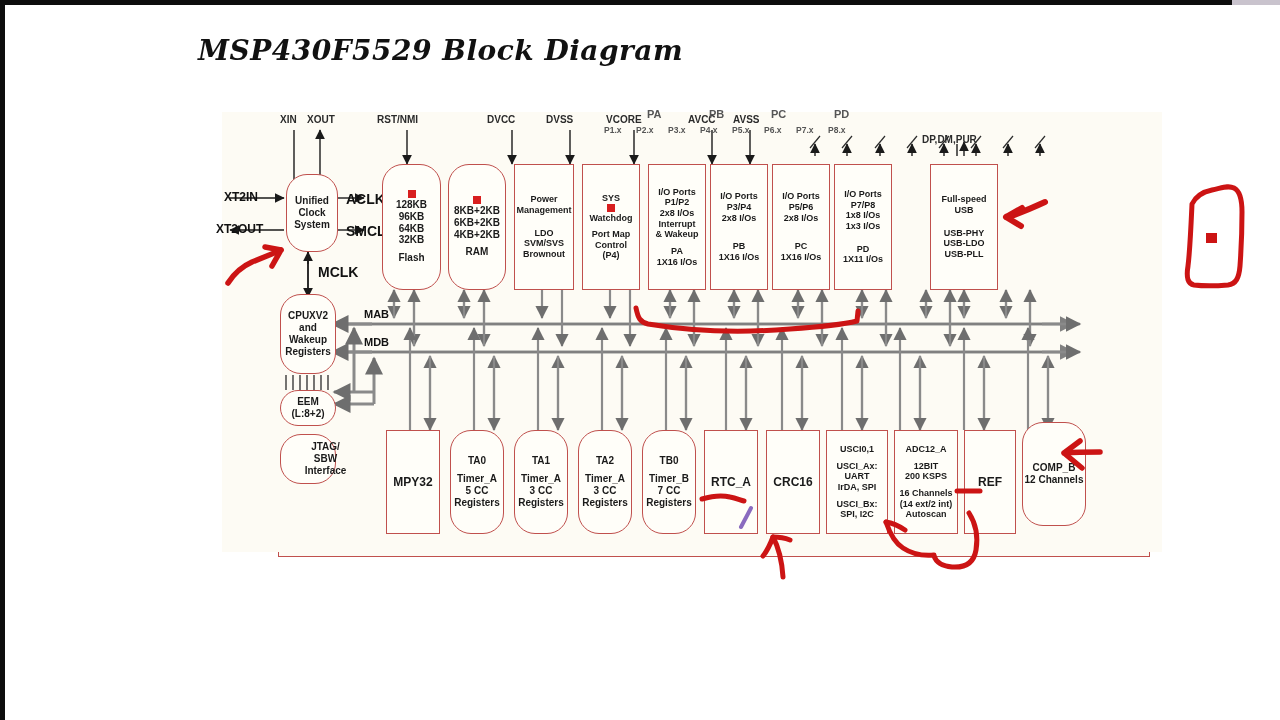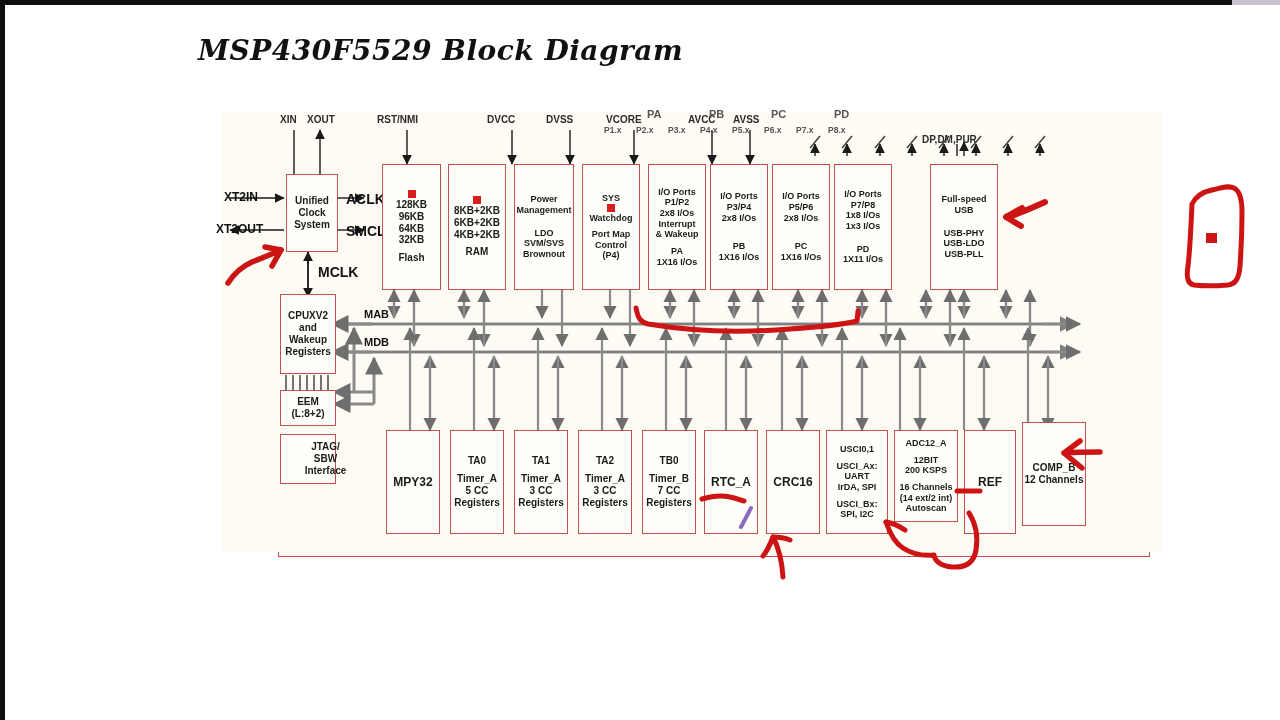--- a/index.html
+++ b/index.html
@@ -43,21 +43,21 @@
     color:#1a1a1a;
     font-size:9px; font-weight:700;
     line-height:1.18;
     text-align:center;
     display:flex; flex-direction:column; justify-content:center; align-items:center;
     padding:2px 1px;
   }
   .blk .ln { display:block; white-space:nowrap; }
   .blk .sp { height:6px; }
   .blk.big { font-size:12px; }
-  .blk.norm { font-size:10px; }
+  .blk.norm { font-size:10px;border-radius:21px; }
 
   .reddot {
     display:block; width:8px; height:8px; background:#d81f1f; margin:0 auto 1px auto;
   }
 
   .pinlabel {
     position:absolute; font-size:10px; font-weight:700; color:#2b2b2b; white-space:nowrap;
   }
   .portlabel {
     position:absolute; font-size:11px; font-weight:700; color:#555; white-space:nowrap;
@@ -486,21 +486,21 @@
     <span class="ln">USCI0,1</span>
     <span class="sp"></span>
     <span class="ln">USCI_Ax:</span>
     <span class="ln">UART</span>
     <span class="ln">IrDA, SPI</span>
     <span class="sp"></span>
     <span class="ln">USCI_Bx:</span>
     <span class="ln">SPI, I2C</span>
   </div>
 
-  <div class="blk" style="left:672px; top:318px; width:64px; height:92px;">
+  <div class="blk" style="left:672px; top:318px; width:64px; height:104px;">
     <span class="ln">ADC12_A</span>
     <span class="sp"></span>
     <span class="ln">12BIT</span>
     <span class="ln">200 KSPS</span>
     <span class="sp"></span>
     <span class="ln">16 Channels</span>
     <span class="ln">(14 ext/2 int)</span>
     <span class="ln">Autoscan</span>
   </div>
 

